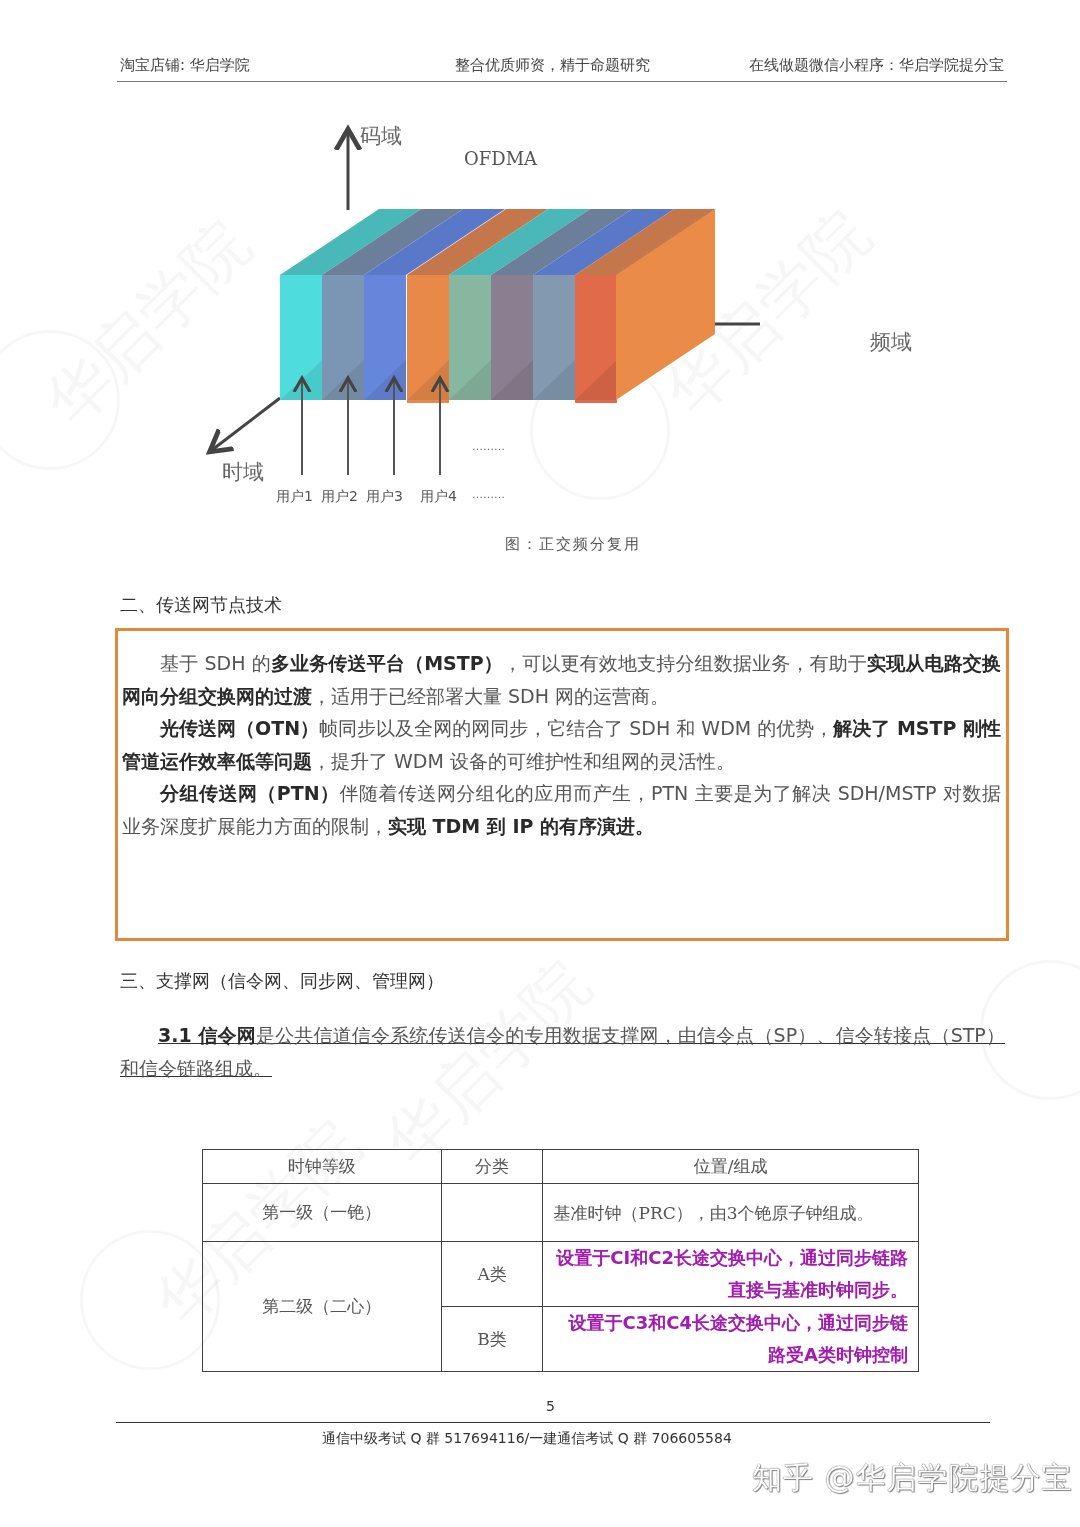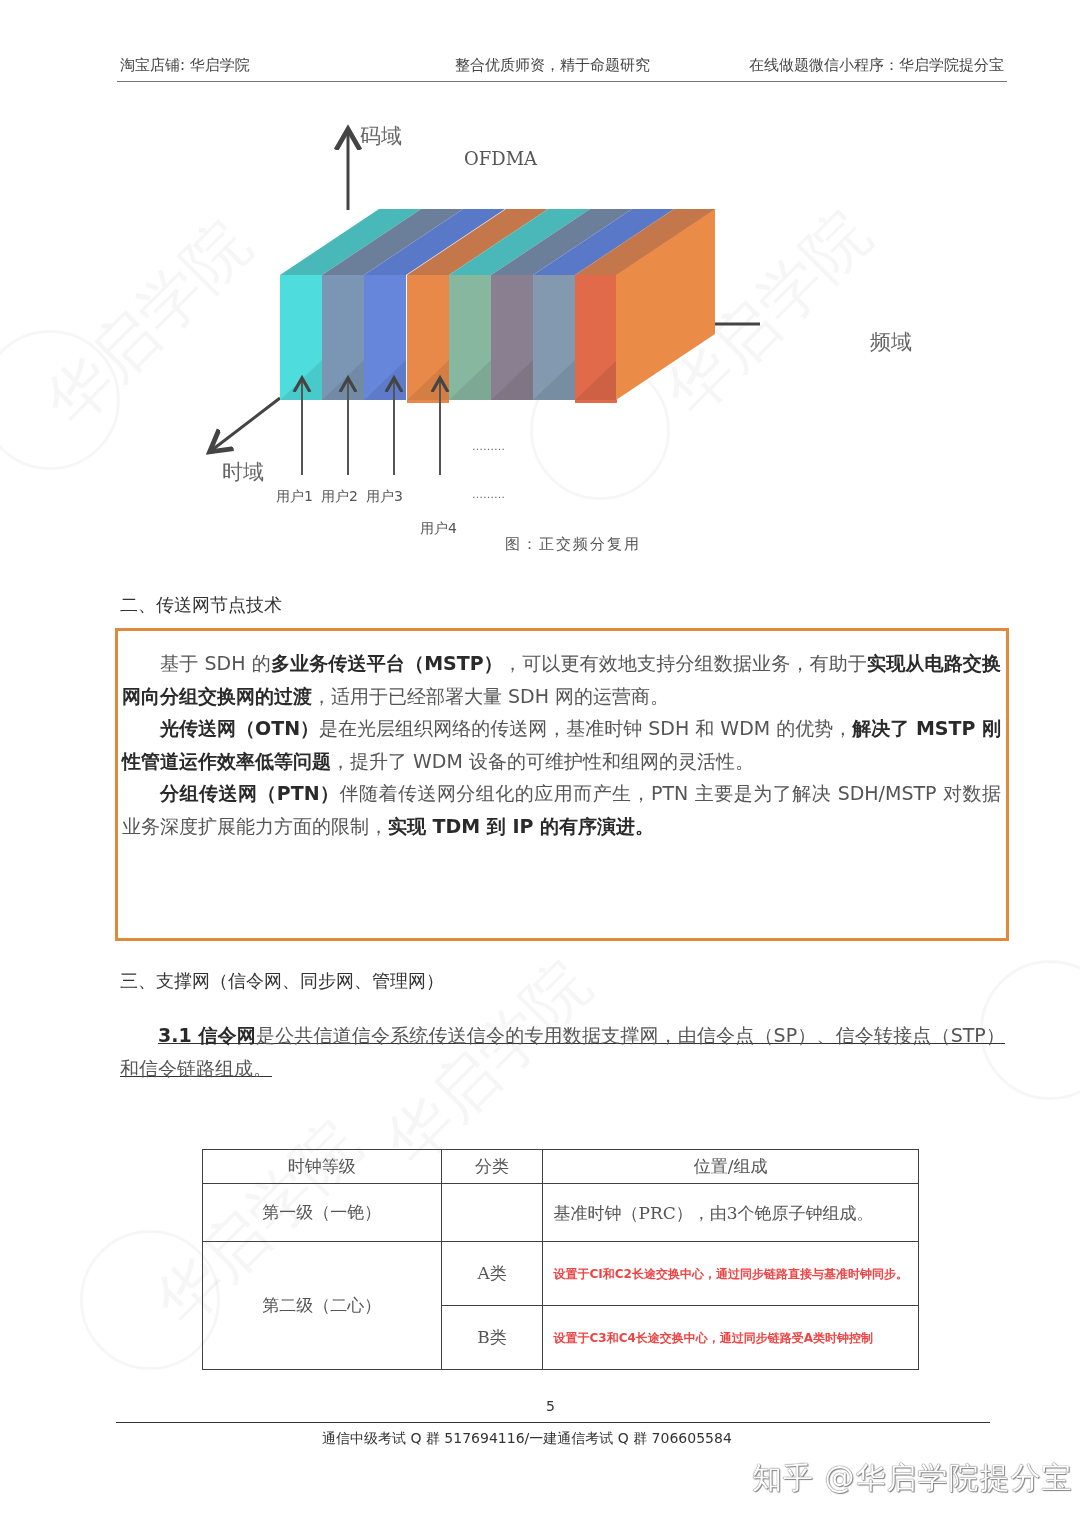--- a/index.html
+++ b/index.html
@@ -43,21 +43,21 @@
   
   .tbl { position: absolute; left: 202px; top: 1149px; width: 717px; border-collapse: collapse; font-size: 17px; color: #555; font-family: "DejaVu Serif", "Liberation Serif", serif; }
   .tbl td, .tbl th { border: 1px solid #404040; text-align: center; font-weight: normal; }
   .tbl th { height: 34px; }
   .tbl .c1 { width: 239px; }
   .tbl .c2 { width: 102px; margin-top: 24px; }
   .tbl .c3 { width: 376px; }
   .tbl .r1 td { height: 58px; }
   .tbl .r2 td, .tbl .r3 td { height: 64px; }
   .tbl .left { text-align: left; padding: 0 10px; line-height: 32px; }
-  .tbl .boldtxt { font-family: "DejaVu Sans", "Liberation Sans", sans-serif; font-weight: bold; color: #ef4444; font-size: 12px; }
+  .tbl .boldtxt { font-family: "DejaVu Sans", "Liberation Sans", sans-serif; font-weight: bold; color: #a21caf; font-size: 18px; text-align: right; }
 
   
   .pagenum { position: absolute; left: 546px; top: 1398px; font-size: 14px; color: #333; }
   .footer-rule { position: absolute; left: 116px; top: 1422px; width: 874px; height: 1px; background: #333; }
   .footer-text { position: absolute; left: 322px; top: 1430px; font-size: 14px; color: #333; white-space: nowrap; }
   .zhihu { position: absolute; left: 752px; top: 1458px; font-size: 30px; color: #fff; white-space: nowrap; text-shadow: 0 0 1px #666, 0 0 1px #666, 1px 1px 1px #888; letter-spacing: 1px; }
 
   
   .wm { position: absolute; font-size: 64px; color: rgba(0,0,0,0.035); transform: rotate(-45deg); white-space: nowrap; pointer-events: none; }
   .wm-circle { position: absolute; width: 140px; height: 140px; border-radius: 50%; border: 3px solid rgba(0,0,0,0.035); pointer-events: none; }
@@ -137,30 +137,30 @@
       <line x1="240" y1="365" x2="240" y2="270" marker-end="url(#ah)"></line>
     </g>
   </svg>
   <div class="lbl lbl-code">码域</div>
   <div class="lbl lbl-ofdma">OFDMA</div>
   <div class="lbl lbl-freq">频域</div>
   <div class="lbl lbl-time">时域</div>
   <div class="lbl lbl-user" style="left:76px;">用户1</div>
   <div class="lbl lbl-user" style="left:121px;">用户2</div>
   <div class="lbl lbl-user" style="left:166px;">用户3</div>
-  <div class="lbl lbl-user" style="left:220px;margin-top:32px;">用户4</div>
+  <div class="lbl lbl-user" style="left:220px;">用户4</div>
   <div class="lbl lbl-dots" style="left:272px; top:330px;">………</div>
   <div class="lbl lbl-dots" style="left:272px; top:378px;">………</div>
 </div>
 <div class="caption">图：正交频分复用</div>
 
 <div class="sec sec2">二、传送网节点技术</div>
 <div class="obox">
   <p class="para"><span>基于 SDH 的</span><b>多业务传送平台（MSTP）</b><span>，可以更有效地支持分组数据业务，有助于</span><b>实现从电路交换网向分组交换网的过渡</b><span>，适用于已经部署大量 SDH 网的运营商。</span></p>
-  <p class="para"><b>光传送网（OTN）</b><span>是在光层组织网络的传送网，基准时钟 SDH 和 WDM 的优势，</span><b>解决了 MSTP 刚性管道运作效率低等问题</b><span>，提升了 WDM 设备的可维护性和组网的灵活性。</span></p>
+  <p class="para"><b>光传送网（OTN）</b><span>帧同步以及全网的网同步，它结合了 SDH 和 WDM 的优势，</span><b>解决了 MSTP 刚性管道运作效率低等问题</b><span>，提升了 WDM 设备的可维护性和组网的灵活性。</span></p>
   <p class="para"><b>分组传送网（PTN）</b><span>伴随着传送网分组化的应用而产生，PTN 主要是为了解决 SDH/MSTP 对数据业务深度扩展能力方面的限制，</span><b>实现 TDM 到 IP 的有序演进。</b></p>
 </div>
 
 <div class="sec sec3">三、支撑网（信令网、同步网、管理网）</div>
 <div class="body3">
   <p class="para"><b>3.1 信令网</b><span>是公共信道信令系统传送信令的专用数据支撑网，由信令点（SP）、信令转接点（STP）和信令链路组成。</span></p>
 </div>
 
 <table class="tbl">
   <tbody>

